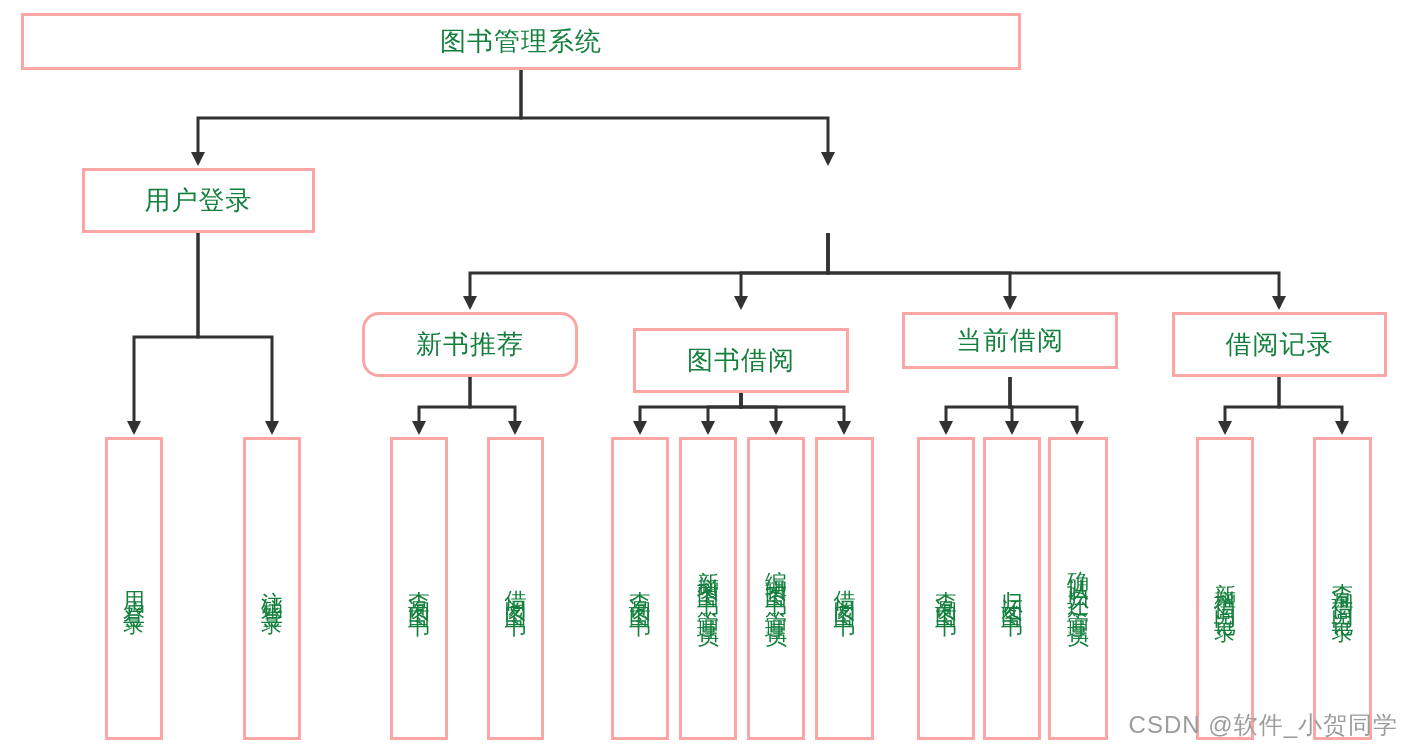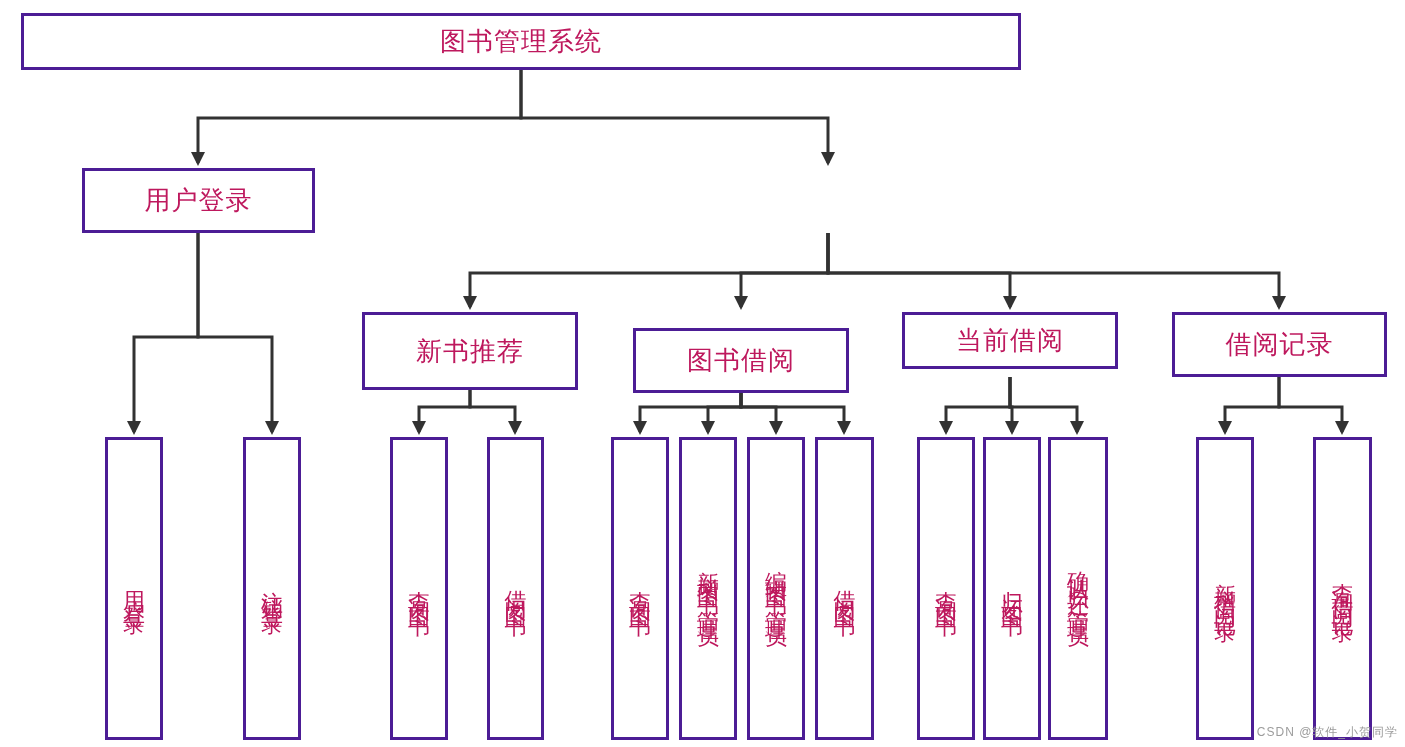--- a/index.html
+++ b/index.html
@@ -19,43 +19,43 @@
     position: absolute;
     left: 0;
     top: 0;
     width: 1405px;
     height: 747px;
   }
   .node {
     position: absolute;
     box-sizing: border-box;
     background: #ffffff;
-    border: 3px solid #4c1d95;
-    color: #be185d;
+    border: 3px solid #fca5a5;
+    color: #15803d;
     display: flex;
     align-items: center;
     justify-content: center;
   }
   .h-node {
     font-size: 26px;
     letter-spacing: 1px;
     white-space: nowrap;
   }
   .v-node {
     writing-mode: vertical-rl;
     text-orientation: mixed;
     font-size: 22px;
     letter-spacing: 8px;
     line-height: 1;
   }
   .watermark {
     position: absolute;
     right: 7px;
     bottom: 6px;
-    font-size: 12px;
+    font-size: 24px;
     color: #9c9c9c;
     letter-spacing: 1px;
     white-space: nowrap;
   }
   .edge {
     fill: none;
     stroke: #323232;
     stroke-width: 3;
   }
 </style>
@@ -88,21 +88,21 @@
     <path class="edge" d="M1010 377 V407 H1012 V432" marker-end="url(#arrow)"></path>
     <path class="edge" d="M1010 377 V407 H1077 V432" marker-end="url(#arrow)"></path>
     <path class="edge" d="M1279 377 V407 H1225 V432" marker-end="url(#arrow)"></path>
     <path class="edge" d="M1279 377 V407 H1342 V432" marker-end="url(#arrow)"></path>
   </svg>
 
   <div class="node h-node" style="left:21px; top:13px; width:1000px; height:57px;">图书管理系统</div>
 
   <div class="node h-node" style="left:82px; top:168px; width:233px; height:65px;">用户登录</div>
 
-  <div class="node h-node" style="left:362px; top:312px; width:216px; height:78px;">新书推荐</div>
+  <div class="node h-node" style="left:362px; top:312px; width:216px; height:65px;border-radius:17px;">新书推荐</div>
   <div class="node h-node" style="left:633px; top:328px; width:216px; height:65px;">图书借阅</div>
   <div class="node h-node" style="left:902px; top:312px; width:216px; height:57px;">当前借阅</div>
   <div class="node h-node" style="left:1172px; top:312px; width:215px; height:65px;">借阅记录</div>
 
   <div class="node v-node" style="left:105px; top:437px; width:58px; height:303px;">用户登录</div>
   <div class="node v-node" style="left:243px; top:437px; width:58px; height:303px;">注销登录</div>
 
   <div class="node v-node" style="left:390px; top:437px; width:58px; height:303px;">查询图书</div>
   <div class="node v-node" style="left:487px; top:437px; width:57px; height:303px;">借阅图书</div>
 

